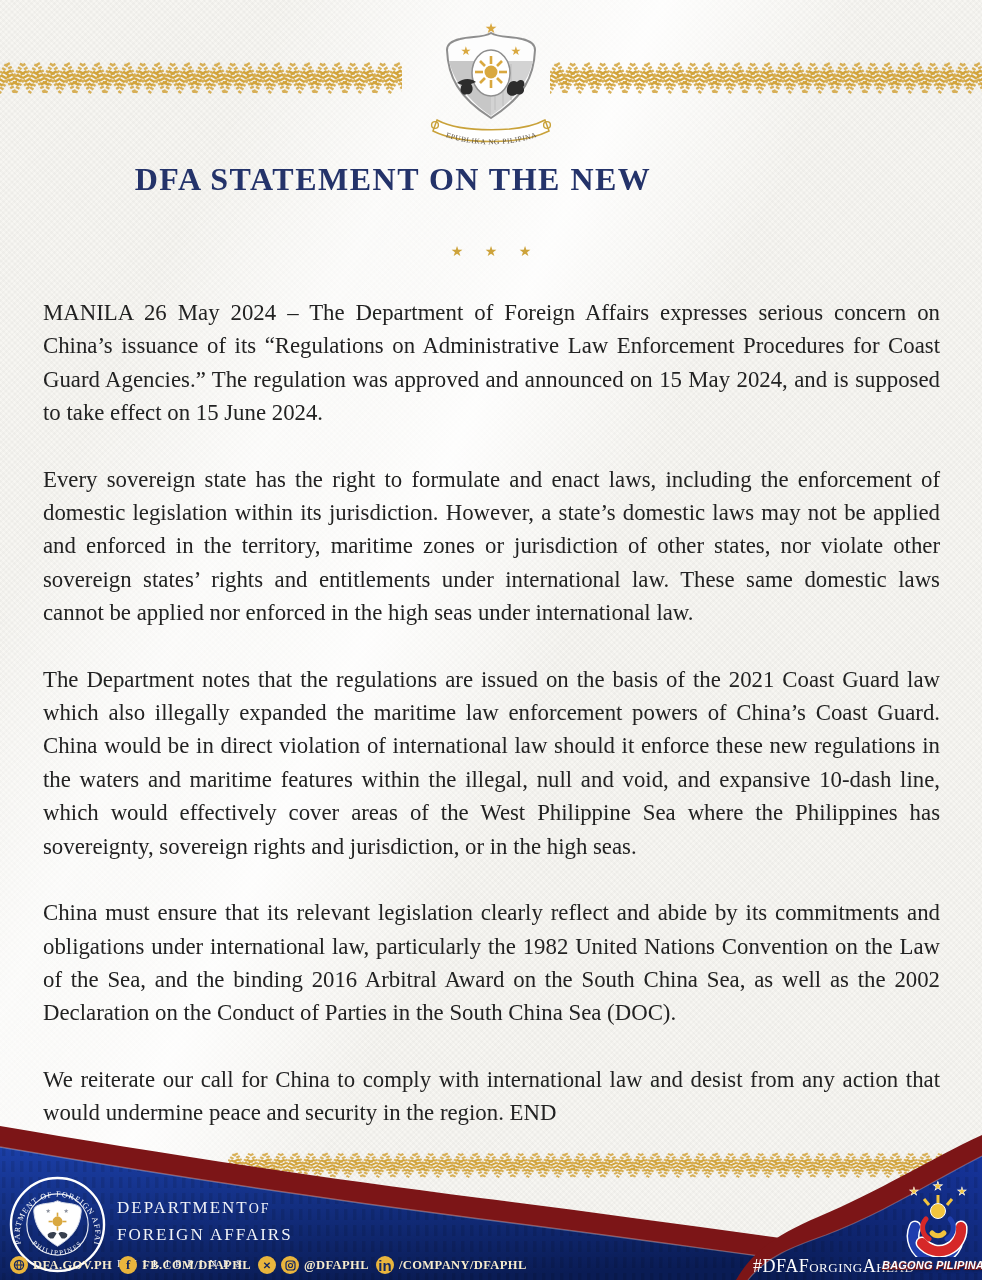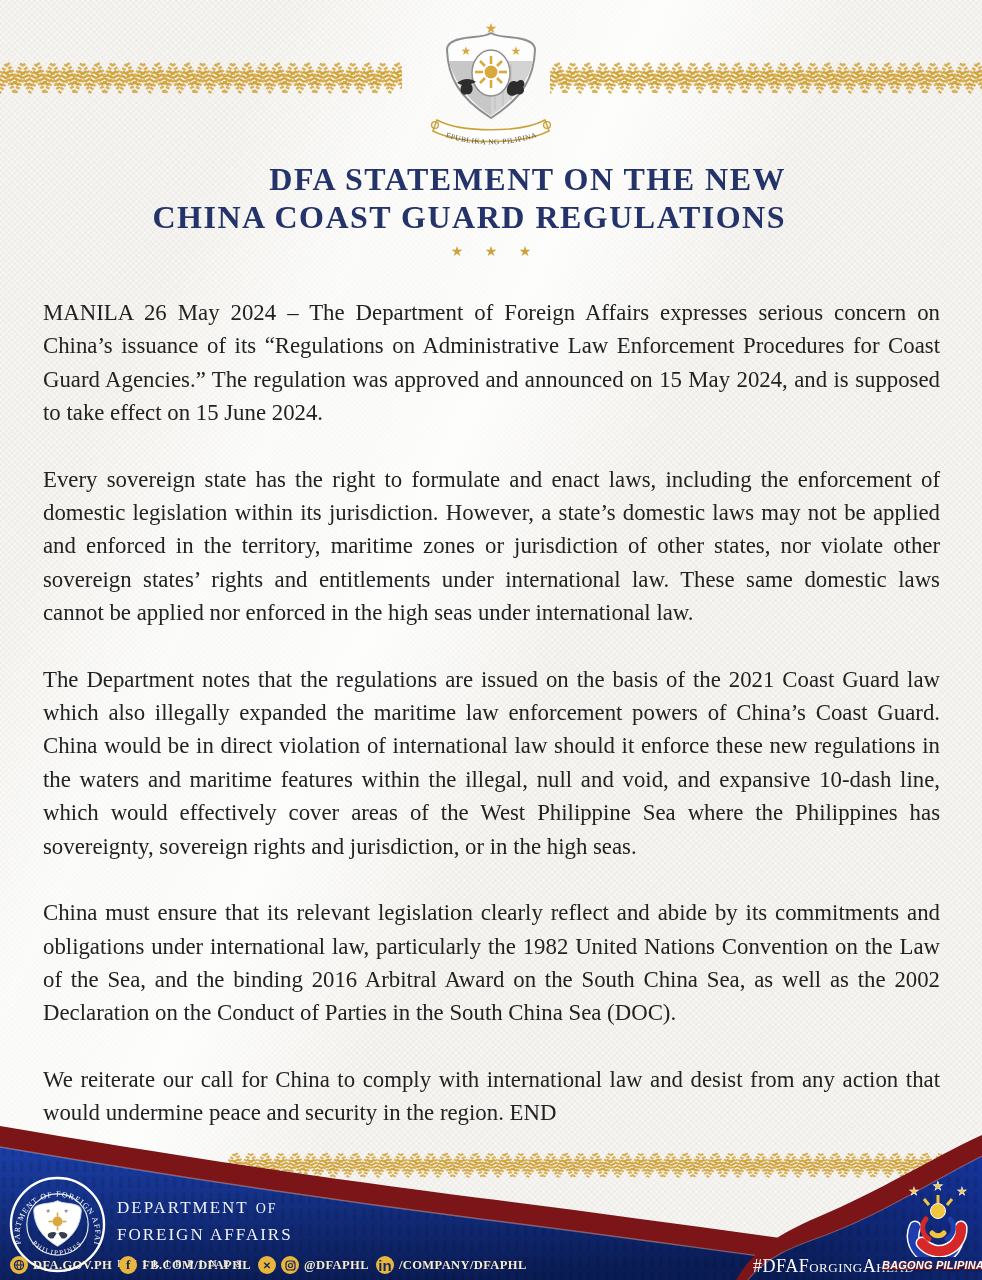--- a/index.html
+++ b/index.html
@@ -9,38 +9,38 @@
       linear-gradient(115deg, rgba(255,255,255,0) 30%, rgba(255,255,255,.85) 42%, rgba(255,255,255,0) 55%),
       linear-gradient(295deg, rgba(255,255,255,0) 55%, rgba(255,255,255,.7) 70%, rgba(255,255,255,0) 82%),
       repeating-linear-gradient(135deg, rgba(0,0,0,0.018) 0 2px, rgba(255,255,255,0) 2px 4px),
       repeating-linear-gradient(45deg, rgba(0,0,0,0.018) 0 2px, rgba(255,255,255,0) 2px 4px),
       #f7f6f2;
     font-family:"Liberation Serif", serif;
   }
   .zig{position:absolute;}
   .emblem{position:absolute;left:421px;top:20px;width:140px;height:128px;}
   .title{
-    position:absolute;left:0;top:160px;width:786px;text-align:right;
+    position:absolute;left:0;top:160px;width:786px;text-align:center;
     color:#24336a;font-size:32px;line-height:38px;letter-spacing:1.5px;
     font-family:"Liberation Serif", serif;font-weight:600;
   }
   .stars-divider{
     position:absolute;left:0;top:243px;width:982px;text-align:center;
     color:#cda33b;font-size:14px;letter-spacing:9px;text-indent:9px;
   }
   .body-text{
     position:absolute;left:43px;top:276px;width:897px;
     font-size:22.8px;line-height:33.4px;color:#222;text-align:justify;margin-top:20px;
   }
   .body-text p{margin:0 0 33px 0;}
   .footer-svg{position:absolute;left:0;top:1095px;}
   .seal{position:absolute;left:8px;top:1175px;width:99px;height:99px;}
   .wordmark{position:absolute;left:117px;top:1195px;color:#f2f4f8;line-height:26px;white-space:nowrap;}
   .wordmark .l1 span.big, .wordmark .l2{font-size:17px;letter-spacing:2px;}
-  .wordmark .l1 .small{font-size:14px;letter-spacing:2px;margin-left:7px;}
+  .wordmark .l1 .small{font-size:14px;letter-spacing:2px;margin-left:0;}
   .wordmark .l3{font-size:11px;letter-spacing:6px;margin-top:2px;}
   .social-bar{
     position:absolute;left:10px;top:1254px;height:22px;display:flex;align-items:center;gap:7px;
   }
   .social-item{display:inline-flex;align-items:center;gap:5px;}
   .badge{
     width:18px;height:18px;border-radius:50%;background:#e9b53d;color:#12255e;
     display:inline-flex;align-items:center;justify-content:center;
     font-family:"Liberation Sans", sans-serif;font-weight:bold;flex:0 0 auto;
   }
@@ -118,21 +118,20 @@
     <defs>
         <path id="bannerPath" d="M22,116 C50,127 90,127 118,116" fill="none"></path>
       </defs>
     <text font-size="7.4" fill="#5a5147" letter-spacing="0.6">
       <textPath href="#bannerPath" startOffset="50%" text-anchor="middle">REPUBLIKA NG PILIPINAS</textPath>
     </text>
   </svg>
 
   <div class="title">
     <div>DFA STATEMENT ON THE NEW</div>
-    <div>CHINA COAST GUARD REGULATIONS</div>
   </div>
 
   <div class="stars-divider">★ ★ ★</div>
 
   <div class="body-text">
     <p>MANILA 26 May 2024 – The Department of Foreign Affairs expresses serious concern on China’s issuance of its “Regulations on Administrative Law Enforcement Procedures for Coast Guard Agencies.” The regulation was approved and announced on 15 May 2024, and is supposed to take effect on 15 June 2024.</p>
     <p>Every sovereign state has the right to formulate and enact laws, including the enforcement of domestic legislation within its jurisdiction. However, a state’s domestic laws may not be applied and enforced in the territory, maritime zones or jurisdiction of other states, nor violate other sovereign states’ rights and entitlements under international law. These same domestic laws cannot be applied nor enforced in the high seas under international law.</p>
     <p>The Department notes that the regulations are issued on the basis of the 2021 Coast Guard law which also illegally expanded the maritime law enforcement powers of China’s Coast Guard. China would be in direct violation of international law should it enforce these new regulations in the waters and maritime features within the illegal, null and void, and expansive 10-dash line, which would effectively cover areas of the West Philippine Sea where the Philippines has sovereignty, sovereign rights and jurisdiction, or in the high seas.</p>
     <p>China must ensure that its relevant legislation clearly reflect and abide by its commitments and obligations under international law, particularly the 1982 United Nations Convention on the Law of the Sea, and the binding 2016 Arbitral Award on the South China Sea, as well as the 2002 Declaration on the Conduct of Parties in the South China Sea (DOC).</p>
     <p>We reiterate our call for China to comply with international law and desist from any action that would undermine peace and security in the region. END</p>

